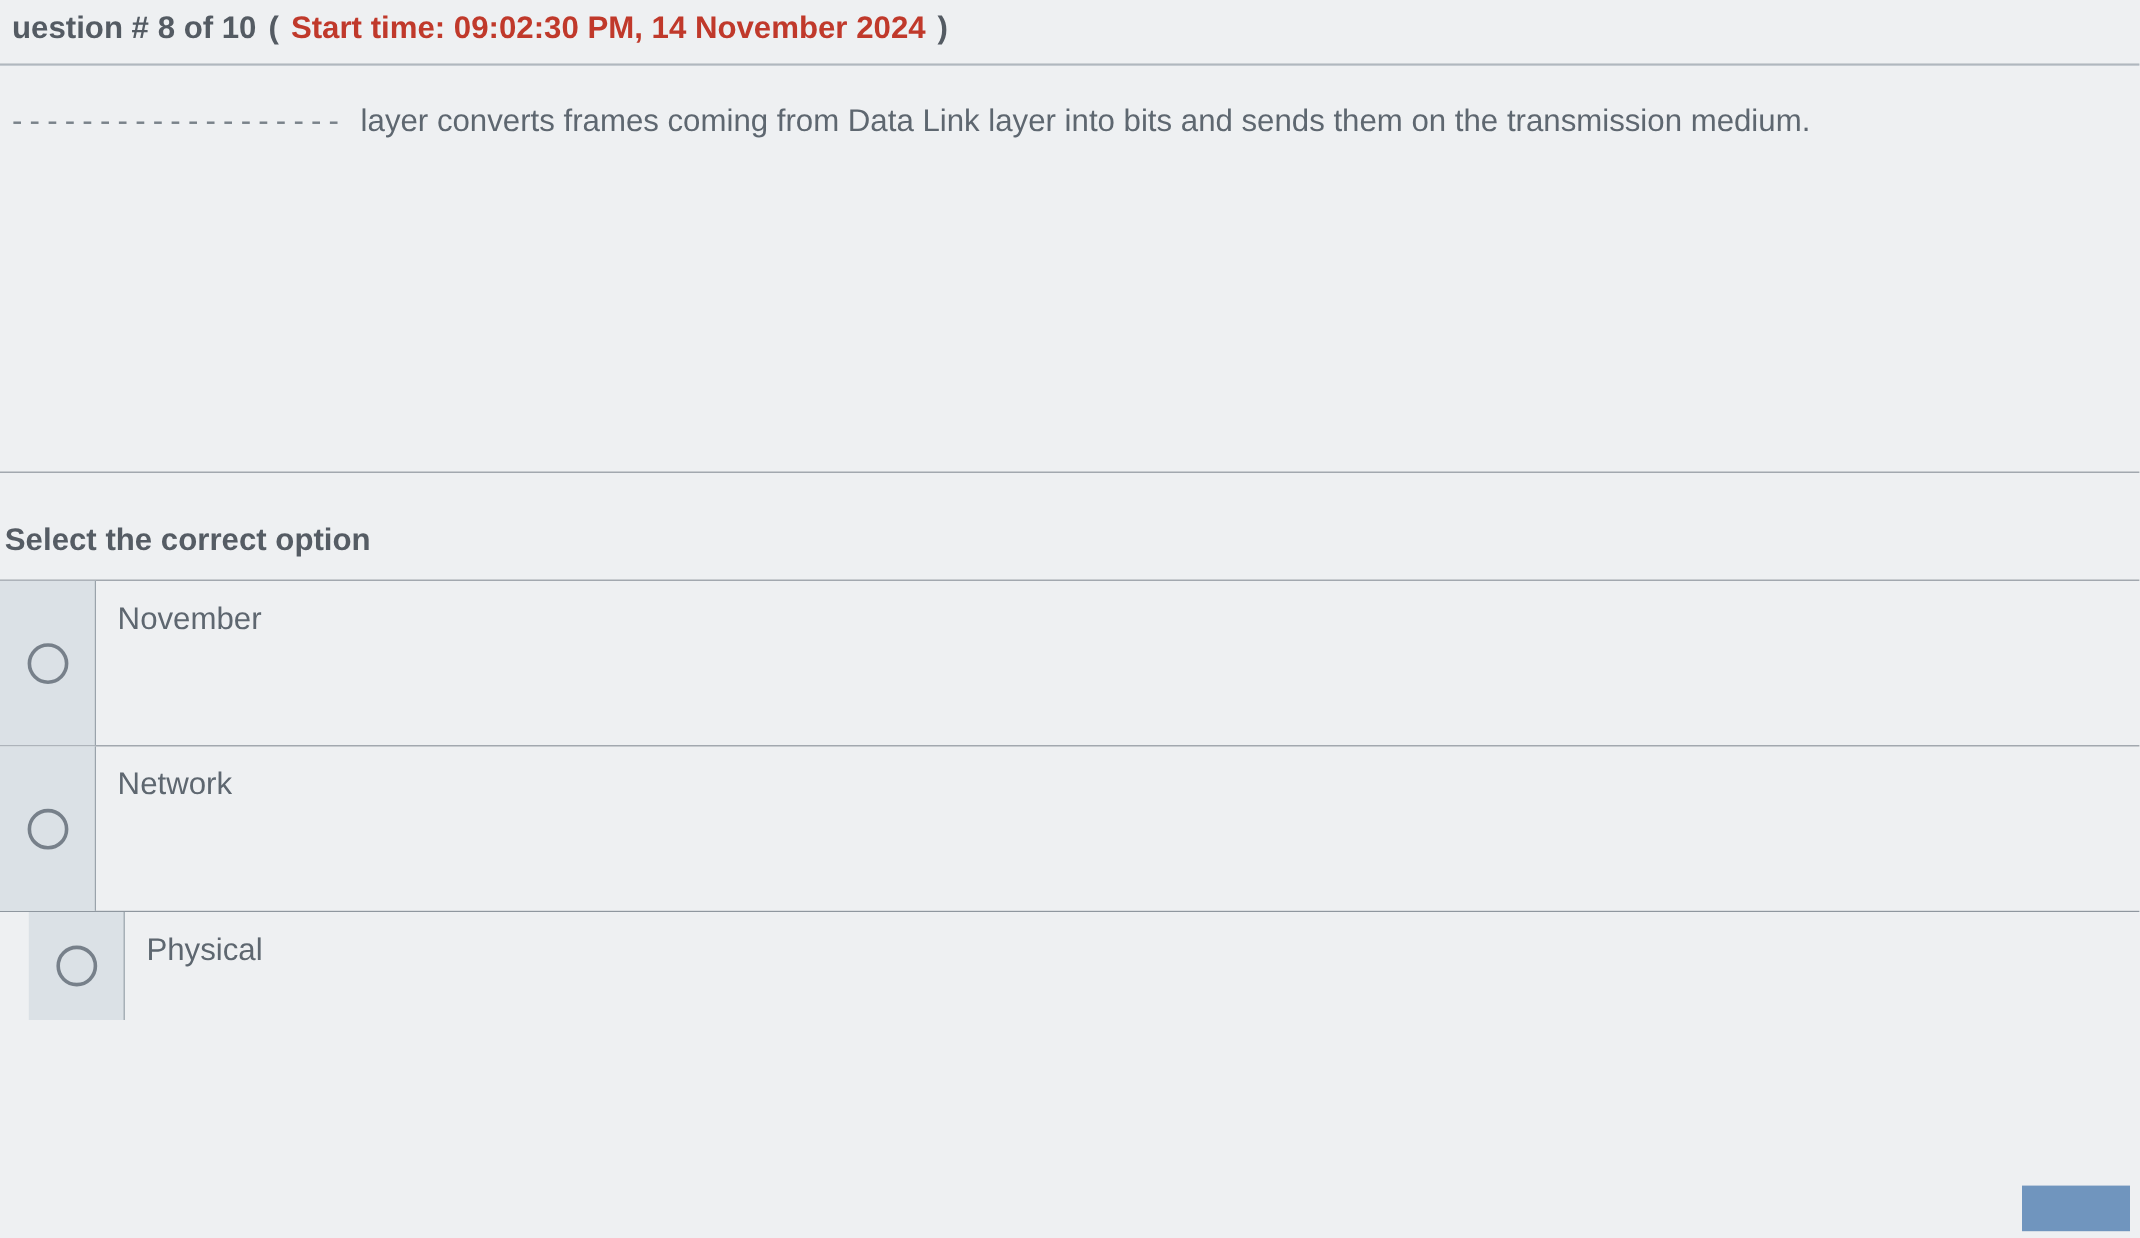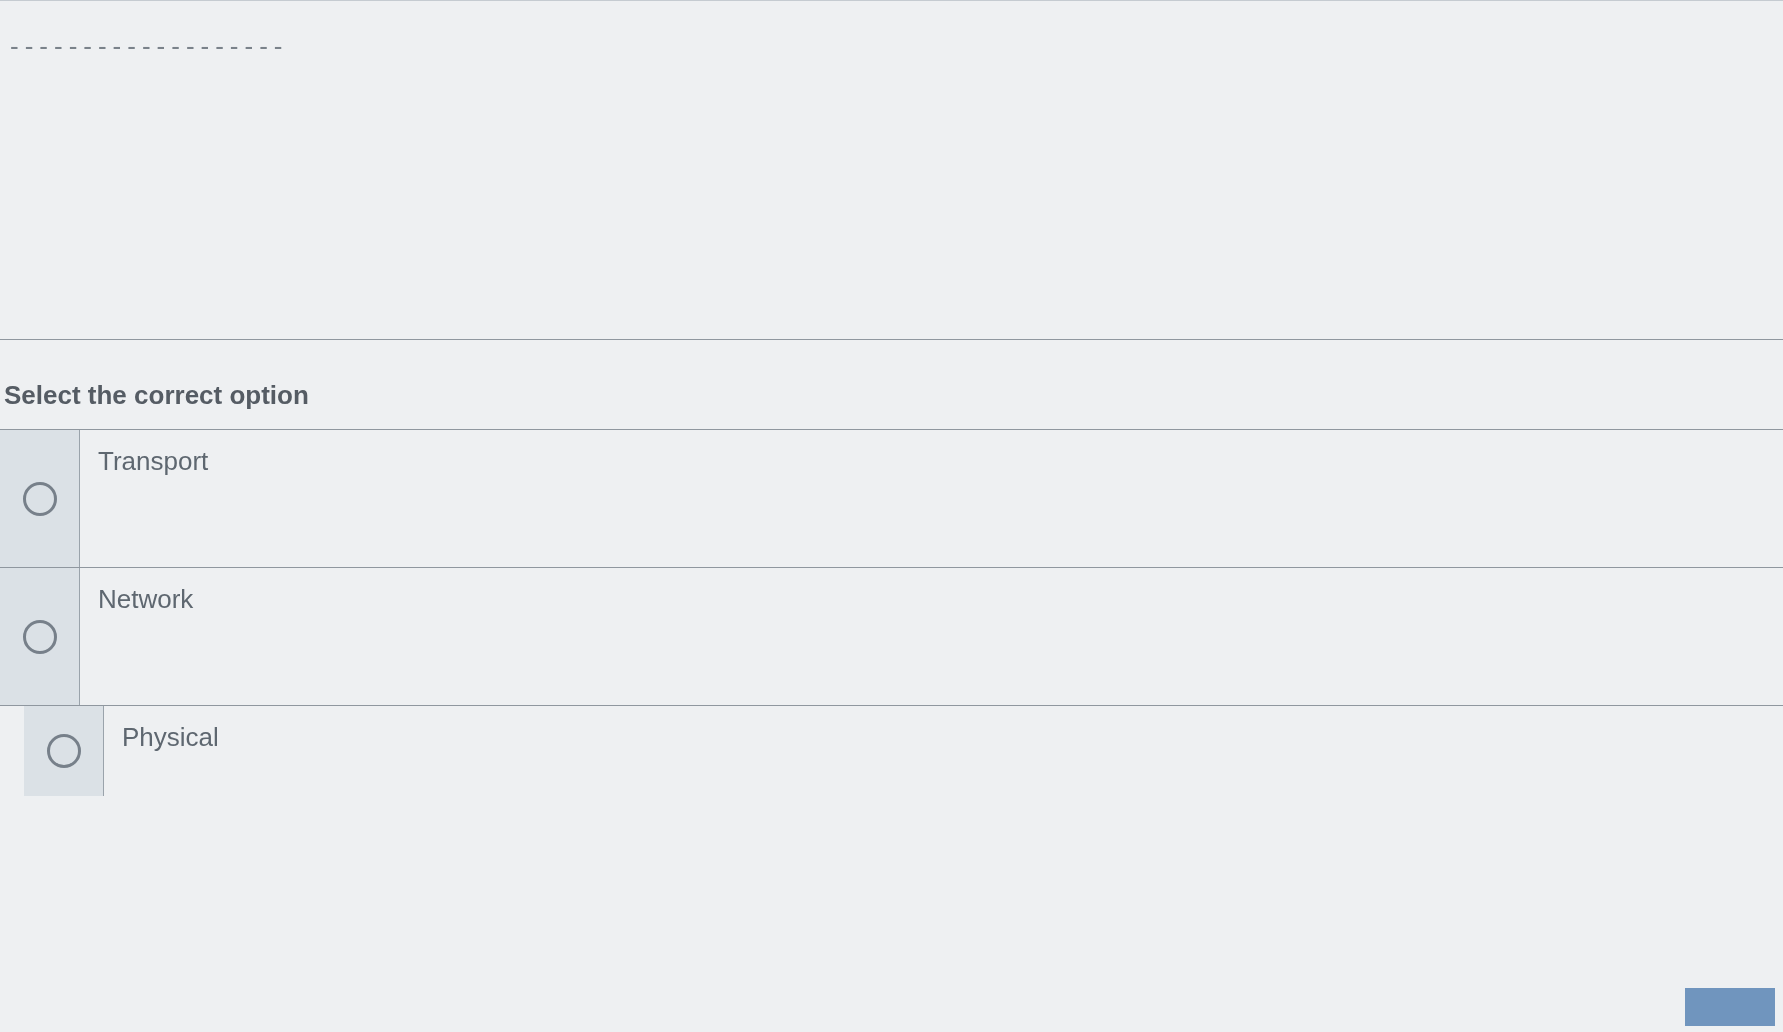--- a/index.html
+++ b/index.html
@@ -93,34 +93,41 @@
     height: 38px;
     background: #3a6ea8;
     opacity: 0.7;
   }
 </style>
 </head>
 <body>
 
 <div class="page">
 
+  <div class="header">
+    <span class="title-part">uestion # 8 of 10</span>
+    <span class="paren">(</span>
+    <span class="start-time">Start time: 09:02:30 PM, 14 November 2024</span>
+    <span class="paren">)</span>
+  </div>
 
   <div class="question-row">
     <span class="blank">-------------------</span>
+    <span>layer converts frames coming from Data Link layer into bits and sends them on the transmission medium.</span>
   </div>
 
   <div class="prompt-label">Select the correct option</div>
 
   <div class="options">
 
     <label class="option-row">
       <div class="radio-cell">
         <span class="radio-circle"></span>
       </div>
-      <div class="option-text">Transport</div>
+      <div class="option-text">November</div>
     </label>
 
     <label class="option-row">
       <div class="radio-cell">
         <span class="radio-circle"></span>
       </div>
       <div class="option-text">Network</div>
     </label>
 
 

